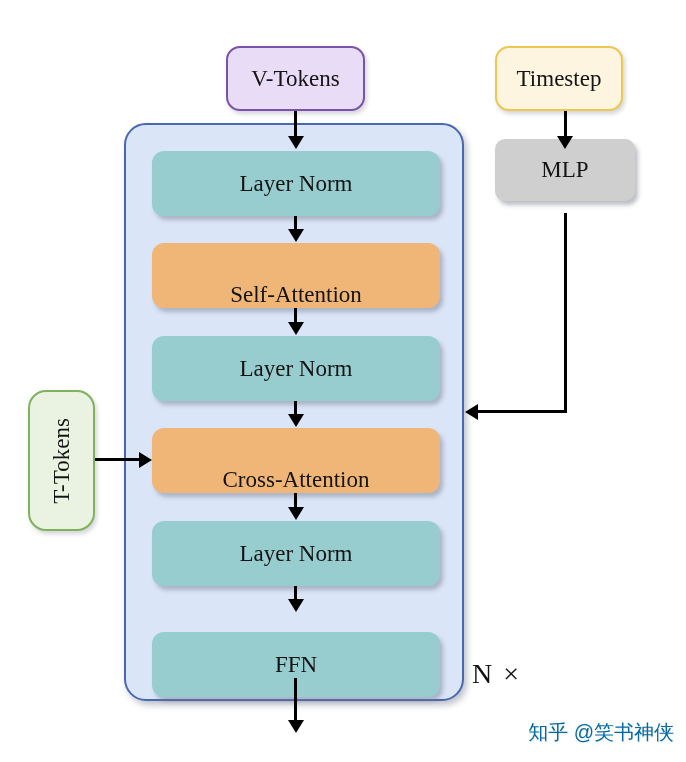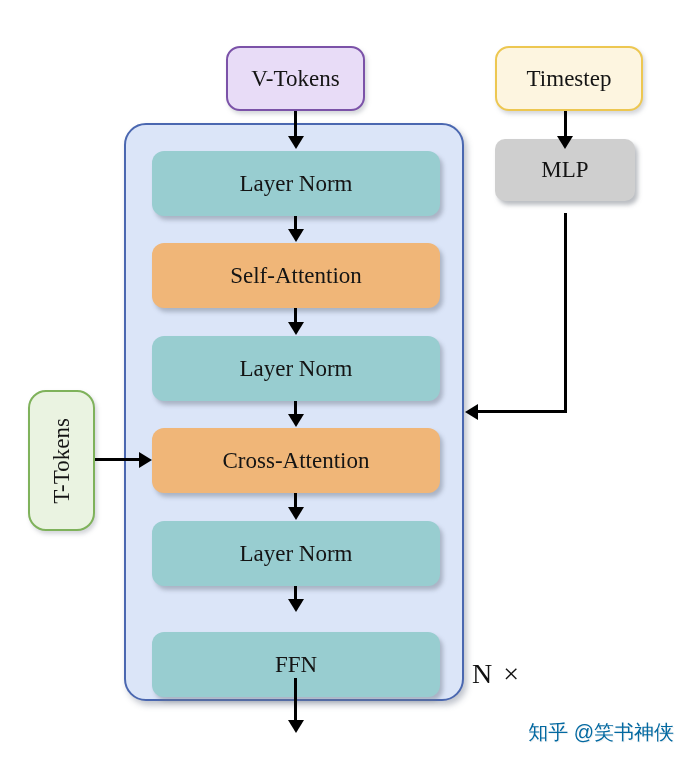--- a/index.html
+++ b/index.html
@@ -21,21 +21,21 @@
     color: #141414;
     font-size: 23px;
     text-align: center;
   }
   .io-box {
     border-radius: 14px;
     border: 2.5px solid;
     box-shadow: 2px 3px 4px rgba(130,135,145,0.35);
   }
   .v-tokens  { left: 226px; top: 46px;  width: 139px; height: 65px;  background: #e8dcf7; border-color: #7b52a8; }
-  .timestep  { left: 495px; top: 46px;  width: 148px; height: 65px;  background: #fdf5e0; border-color: #edc751; }
+  .timestep  { left: 495px; top: 46px;  width: 128px; height: 65px;  background: #fdf5e0; border-color: #edc751; }
   .t-tokens  { left: 28px;  top: 390px; width: 67px;  height: 141px; background: #eaf3e1; border-color: #7fb25b; border-radius: 18px; }
   .t-tokens .vertical-text {
     transform: rotate(-90deg);
     white-space: nowrap;
     font-size: 23px;
   }
   .mlp {
     left: 495px; top: 139px; width: 140px; height: 62px;
     background: #cfcfcf; border-radius: 10px;
     box-shadow: 3px 4px 4px rgba(120,125,135,0.5);
@@ -47,21 +47,21 @@
     border: 2.5px solid #4a67b0;
     border-radius: 22px;
     box-shadow: 3px 4px 6px rgba(110,120,140,0.45);
   }
   .layer {
     left: 152px; width: 288px; height: 65px;
     border-radius: 12px;
     box-shadow: 3px 4px 4px rgba(110,120,135,0.45);
   }
   .layer.norm { background: #98cdd0; text-align: right; }
-  .layer.attn { background: #f0b678; }
+  .layer.attn { background: #f0b678; align-items: flex-end; }
   .layer-1 { top: 151px; }
   .layer-2 { top: 243px; }
   .layer-3 { top: 336px; }
   .layer-4 { top: 428px; }
   .layer-5 { top: 521px; }
   .layer-6 { top: 632px; }
   .vline { position: absolute; width: 3px;  background: #000; }
   .hline { position: absolute; height: 3px; background: #000; }
   .head-down {
     position: absolute; width: 0; height: 0;

